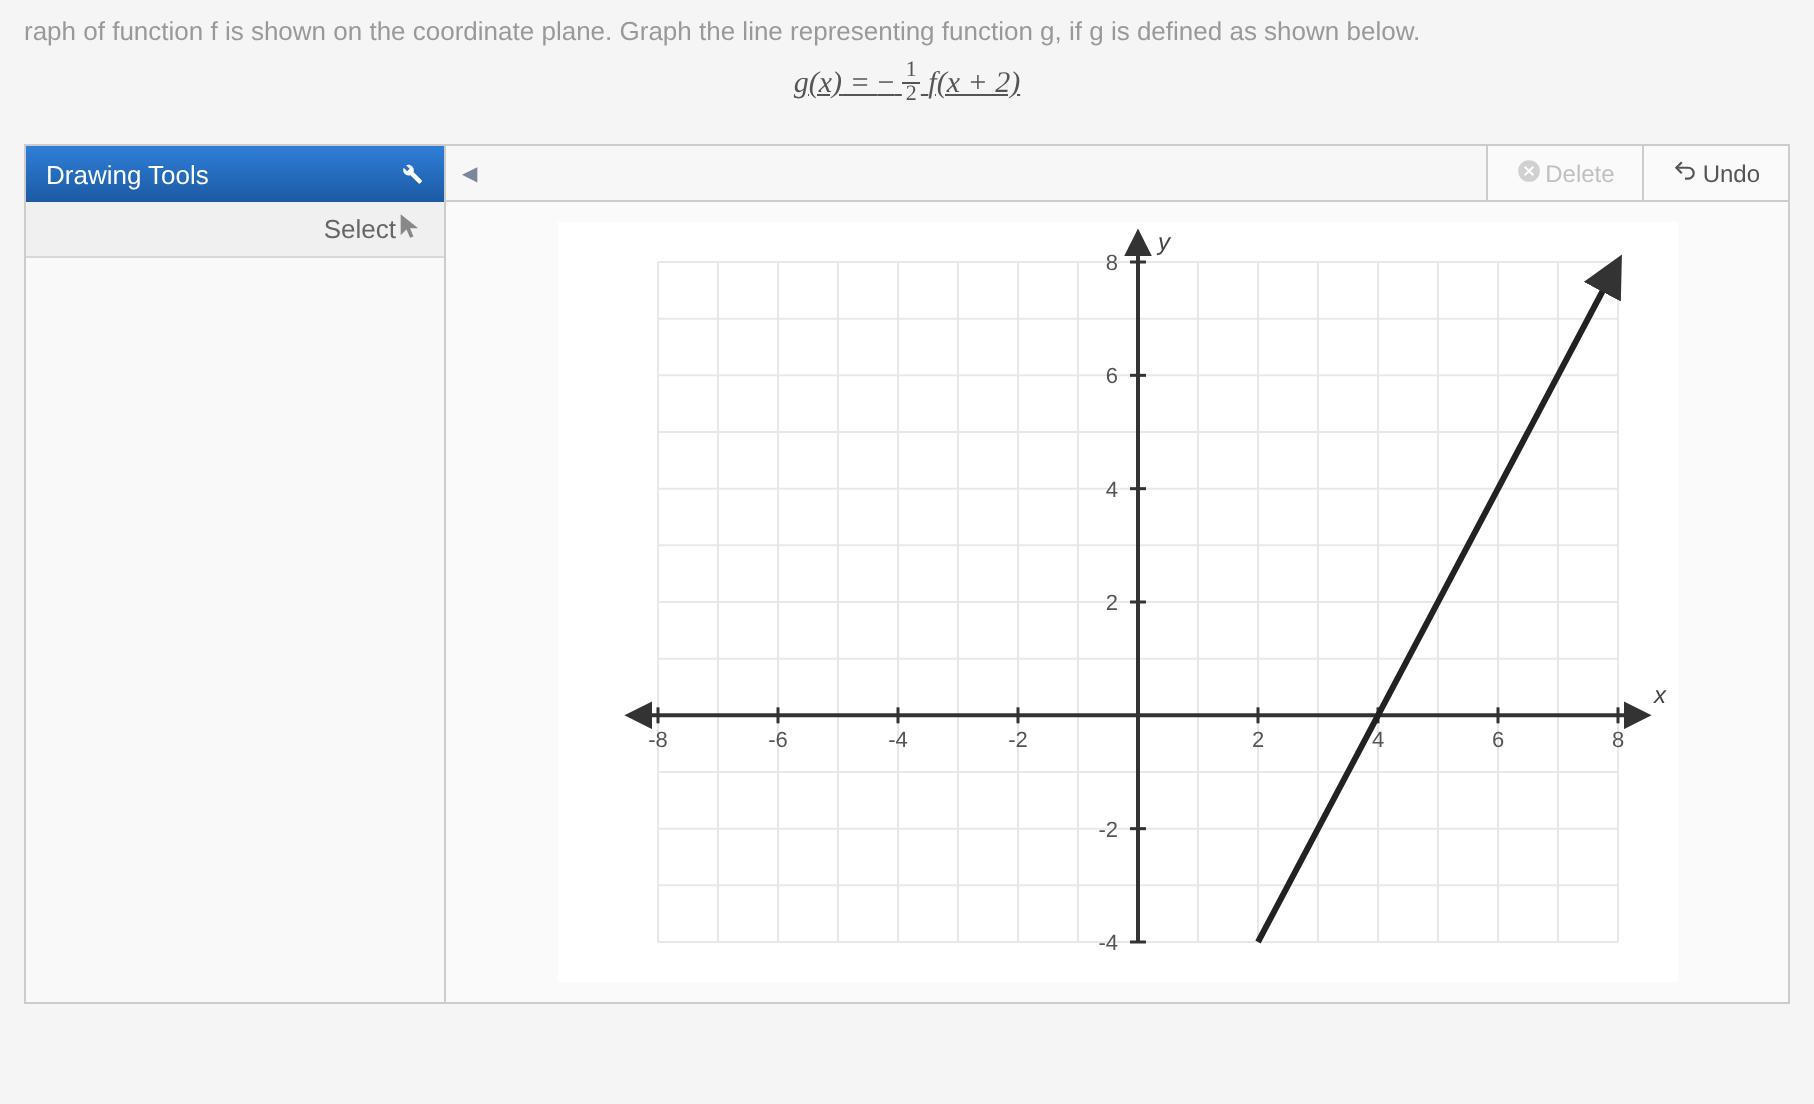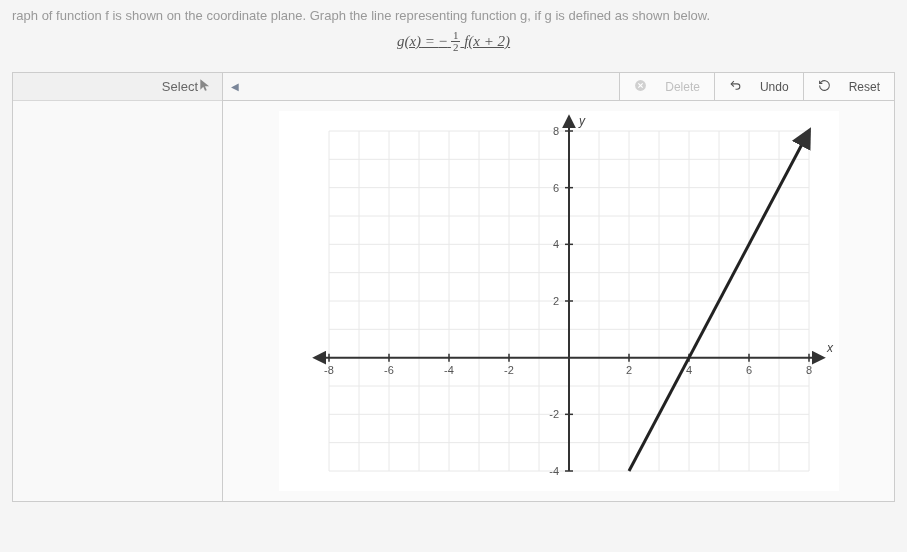--- a/index.html
+++ b/index.html
@@ -94,21 +94,21 @@
     .hint .arrow {
       color: #7a8699;
       font-size: 10px;
     }
     .tb-btn {
       border-left: 1px solid #ccc;
       padding: 0 14px;
       height: 100%;
       display: flex;
       align-items: center;
-      gap: 18px;
+      gap: 2px;
       font-size: 12px;
       color: #555;
       background: #fafafa;
       cursor: pointer;
     }
     .tb-btn.disabled { color: #c0c0c0; cursor: default; }
     .tb-btn svg { width: 13px; height: 13px; }
     .canvas-area {
       flex: 1;
       display: flex;
@@ -129,20 +129,28 @@
 <body>
 
 <div class="question-text">raph of function f is shown on the coordinate plane. Graph the line representing function g, if g is defined as shown below.</div>
 
 <div class="formula">
   <span>g(x)</span><span> = </span><span style="font-style:normal">−</span> <span class="frac"><span class="num">1</span><span class="den">2</span></span> <span>f(x + 2)</span>
 </div>
 
 <div class="app">
   <div class="sidebar">
+    <div class="sidebar-header">
+      <span>Drawing Tools</span>
+      <span>
+        <svg class="wrench" width="14" height="14" viewBox="0 0 24 24">
+            <path d="M22 19l-7-7c.6-1.6.2-3.5-1.1-4.8-1.4-1.4-3.5-1.7-5.2-.9l3 3-2.1 2.1-3-3c-.8 1.7-.5 3.8.9 5.2 1.3 1.3 3.2 1.7 4.8 1.1l7 7c.4.4 1 .4 1.4 0l1.3-1.3c.4-.4.4-1 0-1.4z"></path>
+          </svg>
+      </span>
+    </div>
     <div class="sidebar-item">
       <span>Select</span>
       <span>
         <svg class="cursor-icon" viewBox="0 0 24 24" fill="#888">
             <path d="M4 2l0 18 5-5 3 7 3-1-3-7 7 0z"></path>
           </svg>
       </span>
     </div>
   </div>
 
@@ -161,29 +169,20 @@
         <span>Delete</span>
       </div>
       <div class="tb-btn">
         <span>
           <svg viewBox="0 0 24 24" fill="none" stroke="#555" stroke-width="2">
               <path d="M9 14l-5-5 5-5"></path>
               <path d="M4 9h11a5 5 0 0 1 0 10h-3"></path>
             </svg>
         </span>
         <span>Undo</span>
-      </div>
-      <div class="tb-btn">
-        <span>
-          <svg viewBox="0 0 24 24" fill="none" stroke="#555" stroke-width="2">
-              <path d="M3 12a9 9 0 1 0 3-6.7L3 8"></path>
-              <path d="M3 3v5h5"></path>
-            </svg>
-        </span>
-        <span>Reset</span>
       </div>
     </div>
 
     <div class="canvas-area">
       <svg class="chart" id="chart" width="560" height="380">
           <defs>
             <marker id="arr" viewBox="0 0 10 10" refX="8" refY="5" markerWidth="7" markerHeight="7" orient="auto-start-reverse">
               <path d="M0 0L10 5L0 10z" fill="#333"></path>
             </marker>
           </defs>

